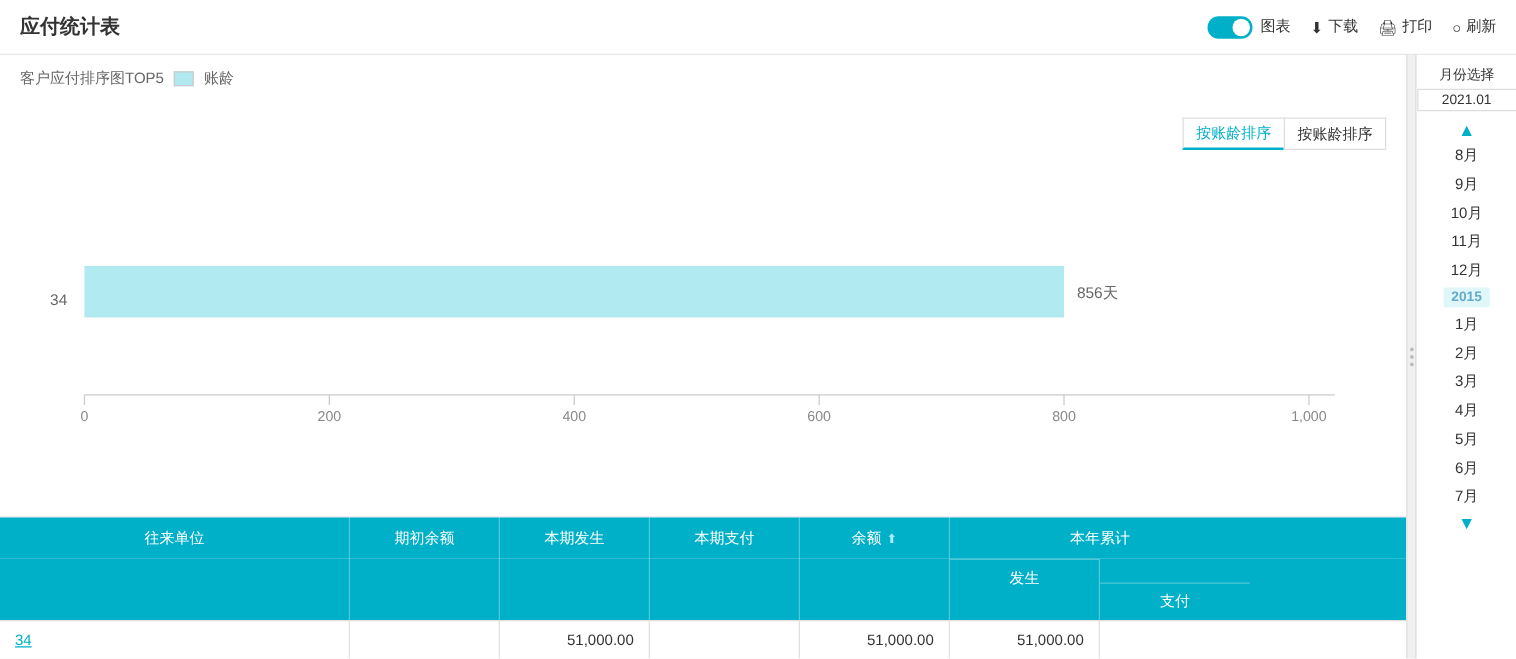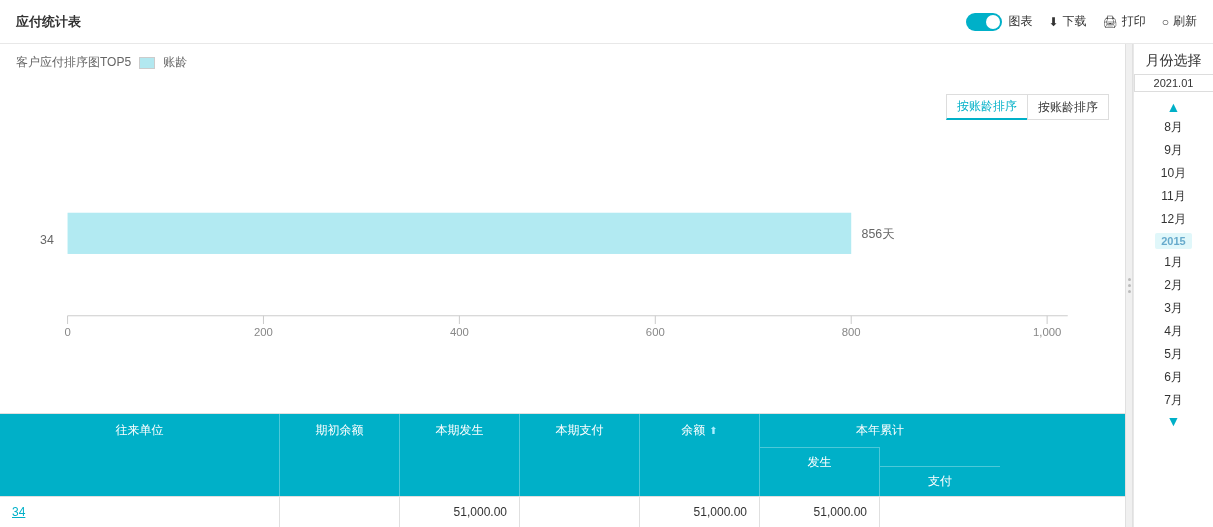--- a/index.html
+++ b/index.html
@@ -2,21 +2,21 @@
 <html><head>
   <meta charset="utf-8">
   <style>
     * { box-sizing: border-box; margin: 0; padding: 0; }
     body { font-family: 'Microsoft YaHei', Arial, sans-serif; font-size: 12px; background: #f5f5f5; color: #333; }
 
     .app-container { width: 1213px; height: 527px; display: flex; flex-direction: column; background: #fff; overflow: hidden; }
 
     
     .header { display: flex; align-items: center; justify-content: space-between; padding: 8px 16px; background: #fff; border-bottom: 1px solid #e8e8e8; height: 44px; }
-    .header-title { font-size: 13px; font-weight: bold; color: #333; }
+    .header-title { font-size: 16px; font-weight: bold; color: #333; }
     .header-actions { display: flex; align-items: center; gap: 16px; }
     .toggle-group { display: flex; align-items: center; gap: 6px; }
     .toggle-switch { width: 36px; height: 18px; background: #00b0c8; border-radius: 9px; position: relative; cursor: pointer; }
     .toggle-switch::after { content: ''; position: absolute; width: 14px; height: 14px; background: #fff; border-radius: 50%; top: 2px; right: 2px; }
     .toggle-label { font-size: 12px; color: #333; }
     .action-btn { display: flex; align-items: center; gap: 4px; font-size: 12px; color: #333; cursor: pointer; }
 
     
     .main-content { display: flex; flex: 1; overflow: hidden; }
 
@@ -41,21 +41,21 @@
     .table-header-cell:last-child { border-right: none; }
     .table-subheader-cell { padding: 6px 12px; text-align: center; font-size: 12px; border-right: 1px solid rgba(255,255,255,0.3); border-top: 1px solid rgba(255,255,255,0.3); }
     .table-subheader-cell:last-child { border-right: none; }
     .table-data-row { display: grid; grid-template-columns: 280px 120px 120px 120px 120px 120px 120px; border-top: 1px solid #e0e0e0; background: #fff; }
     .table-data-cell { padding: 8px 12px; font-size: 12px; border-right: 1px solid #e0e0e0; text-align: right; }
     .table-data-cell:first-child { text-align: left; color: #00b0c8; text-decoration: underline; cursor: pointer; }
     .table-data-cell:last-child { border-right: none; }
 
     
     .right-sidebar { width: 80px; background: #fff; border-left: 1px solid #e8e8e8; display: flex; flex-direction: column; align-items: center; padding: 8px 0; overflow-y: auto; }
-    .sidebar-title { font-size: 14px; color: #333; text-align: right; margin-bottom: 4px; writing-mode: horizontal-tb; }
+    .sidebar-title { font-size: 11px; color: #333; text-align: right; margin-bottom: 4px; writing-mode: horizontal-tb; }
     .sidebar-date-input { font-size: 11px; color: #333; border: 1px solid #ddd; padding: 2px 4px; width: 80px; text-align: center; margin-bottom: 6px; }
     .sidebar-nav-btn { width: 24px; height: 18px; display: flex; align-items: center; justify-content: center; cursor: pointer; color: #00b0c8; font-size: 14px; }
     .sidebar-month-item { font-size: 12px; color: #333; padding: 3px 8px; cursor: pointer; width: 100%; text-align: center; }
     .sidebar-year-marker { font-size: 11px; color: #6ac; background: #e0f7fa; padding: 2px 6px; margin: 2px 0; border-radius: 2px; font-weight: bold; }
 
     
     .resize-handle { width: 8px; background: #f0f0f0; border-left: 1px solid #e0e0e0; border-right: 1px solid #e0e0e0; cursor: col-resize; display: flex; align-items: center; justify-content: center; }
     .resize-dots { display: flex; flex-direction: column; gap: 3px; }
     .resize-dot { width: 3px; height: 3px; background: #bbb; border-radius: 50%; }
   </style>

